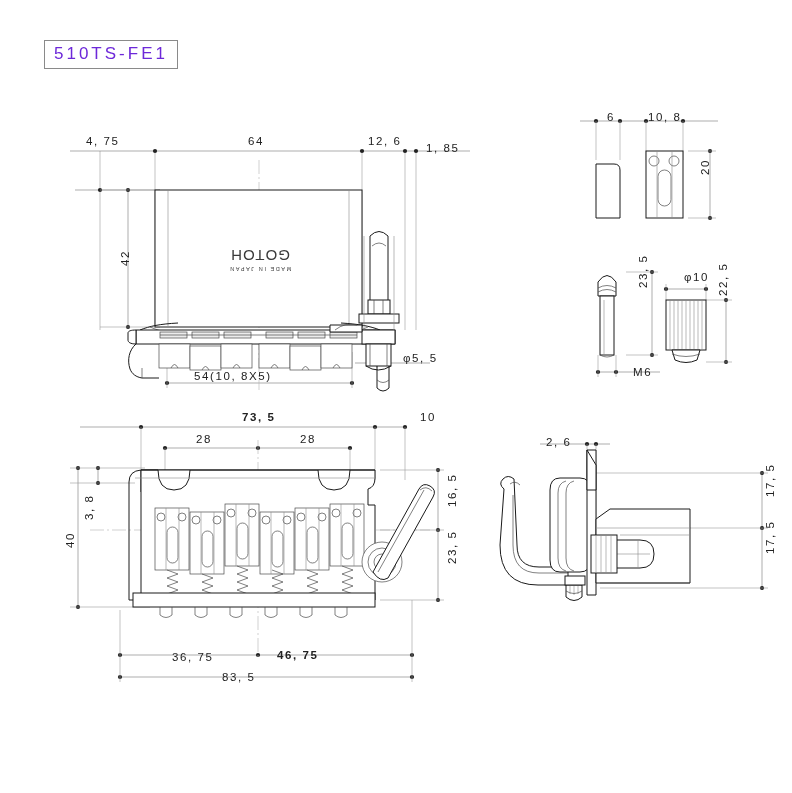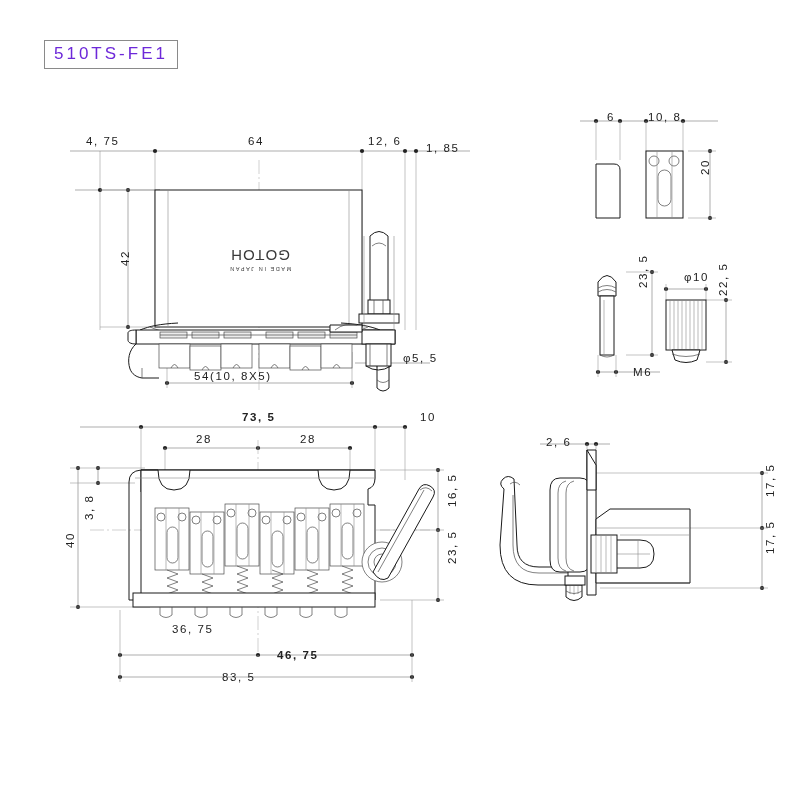--- a/index.html
+++ b/index.html
@@ -501,21 +501,21 @@
     <div class="dim" style="left: 194px; top: 371px;">54(10, 8X5)</div>
     <div class="dim" style="left: 403px; top: 353px;">φ5, 5</div>
     <div class="dim" style="left: 242px; top: 412px; font-weight: bold;">73, 5</div>
     <div class="dim" style="left: 384px; top: 412px; margin-left: 36px;">10</div>
     <div class="dim" style="left: 196px; top: 434px;">28</div>
     <div class="dim" style="left: 300px; top: 434px;">28</div>
     <div class="dim v" style="left: 84px; top: 520px;">3, 8</div>
     <div class="dim v" style="left: 65px; top: 548px;">40</div>
     <div class="dim v" style="left: 447px; top: 507px;">16, 5</div>
     <div class="dim v" style="left: 447px; top: 564px;">23, 5</div>
-    <div class="dim" style="left: 172px; top: 624px; text-align: right;">36, 75</div>
+    <div class="dim" style="left: 172px; top: 652px; text-align: right;">36, 75</div>
     <div class="dim" style="left: 277px; top: 650px; font-weight: bold;">46, 75</div>
     <div class="dim" style="left: 222px; top: 672px;">83, 5</div>
     <div class="dim" style="left: 607px; top: 112px;">6</div>
     <div class="dim" style="left: 648px; top: 112px;">10, 8</div>
     <div class="dim v" style="left: 700px; top: 175px;">20</div>
     <div class="dim v" style="left: 638px; top: 288px;">23, 5</div>
     <div class="dim" style="left: 633px; top: 367px;">M6</div>
     <div class="dim" style="left: 684px; top: 272px;">φ10</div>
     <div class="dim v" style="left: 718px; top: 296px;">22, 5</div>
     <div class="dim" style="left: 546px; top: 437px;">2, 6</div>

